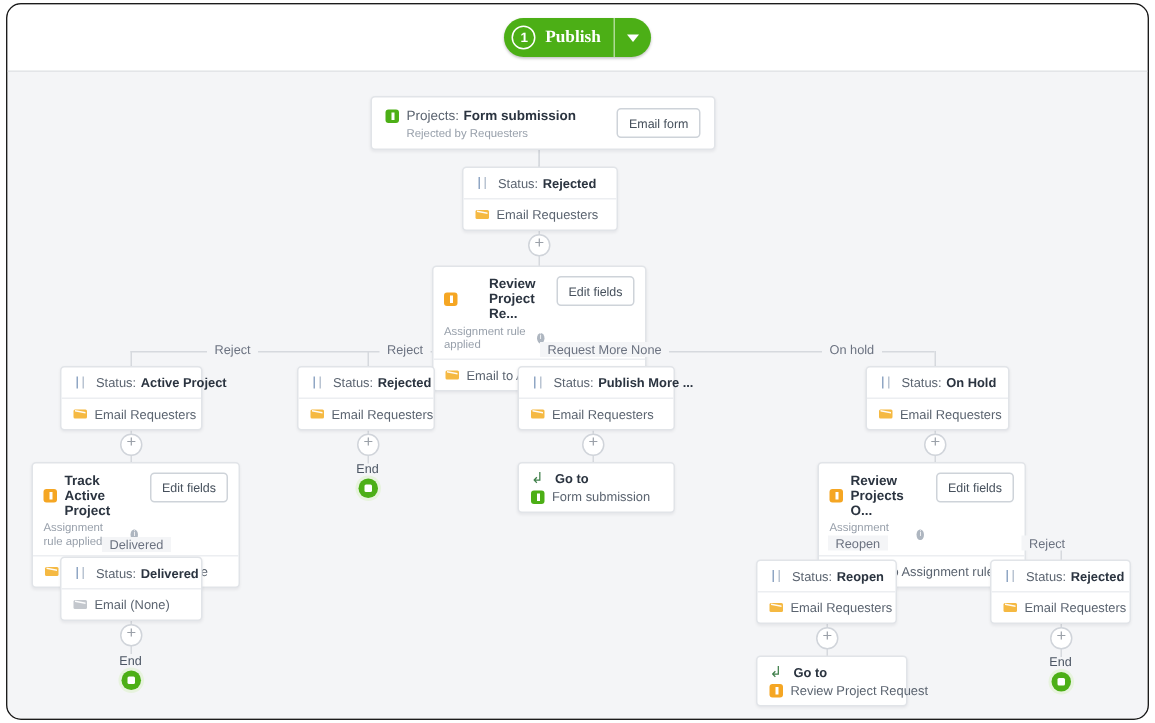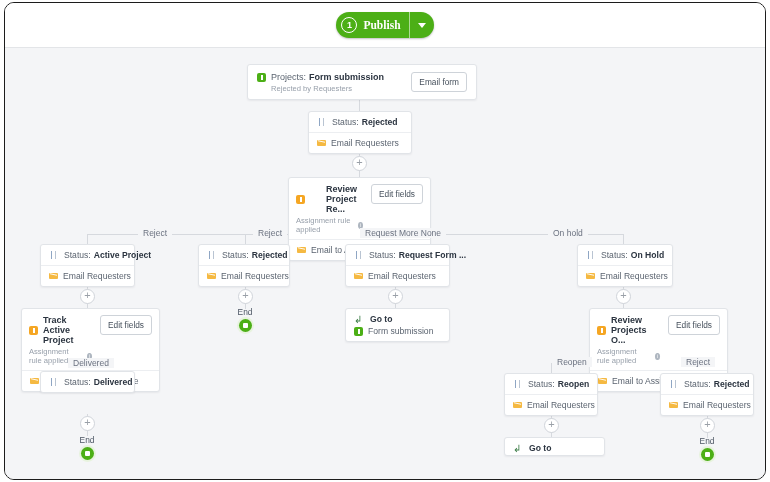--- a/index.html
+++ b/index.html
@@ -281,21 +281,21 @@
       </div>
     </div>
 
     <div class="card" style="left:340px; top:196px; width:105px;">
       <div class="card-row">
         <span class="ico ico-status">
             <i class="a1"></i>
             <i class="a2"></i>
           </span>
         <span>Status:</span>
-        <b>Request Form ...</b>
+        <b>Publish More ...</b>
       </div>
       <div class="card-row div">
         <span class="ico ico-mail"></span>
         <span>Email Requesters</span>
       </div>
     </div>
 
     <div class="card" style="left:572px; top:196px; width:96px;">
       <div class="card-row">
         <span class="ico ico-status">
@@ -359,21 +359,21 @@
       <div class="card-row" style="padding-bottom:2px;">
         <span class="ico ico-goto">↲</span>
         <b style="margin-left:0;">Go to</b>
       </div>
       <div class="card-row" style="padding-top:0;">
         <span class="ico ico-sq ico-green"></span>
         <span>Form submission</span>
       </div>
     </div>
 
-    <div class="card" style="left:584px; top:260px; width:139px;">
+    <div class="card" style="left:540px; top:260px; width:139px;">
       <div class="hdr-card" style="padding:6px 7px 5px 7px;">
         <div class="card-head-flex">
           <div>
             <div class="hdr-title">
               <span class="ico ico-sq ico-orange"></span>
               <b style="margin-left:0;">Review Projects O...</b>
             </div>
             <div class="hdr-sub" style="padding-left:0;">
               <span>Assignment rule applied</span>
               <span class="info-dot">i</span>
@@ -394,20 +394,24 @@
 
     <div class="card" style="left:35px; top:323px; width:95px;">
       <div class="card-row">
         <span class="ico ico-status">
             <i class="a1"></i>
             <i class="a2"></i>
           </span>
         <span>Status:</span>
         <b>Delivered</b>
       </div>
+      <div class="card-row div">
+        <span class="ico ico-mail gray"></span>
+        <span>Email (None)</span>
+      </div>
     </div>
 
     <div class="ln lnv" style="left:82px; top:366px; height:22px;"></div>
     <div class="plus" style="left:75px; top:368px;">
         <span>+</span>
       </div>
 
     <div class="end-node" style="left:61px; top:387px; width:42px;">
       <div class="end-label">End</div>
       <div class="end-dot"></div>
@@ -458,20 +462,24 @@
     <div class="ln lnv" style="left:702px; top:368px; height:22px;"></div>
     <div class="plus" style="left:695px; top:370px;">
         <span>+</span>
       </div>
 
     <div class="card" style="left:499px; top:389px; width:101px;">
       <div class="card-row" style="padding-bottom:2px;">
         <span class="ico ico-goto">↲</span>
         <b style="margin-left:0;">Go to</b>
       </div>
+      <div class="card-row" style="padding-top:0;">
+        <span class="ico ico-sq ico-orange"></span>
+        <span>Review Project Request</span>
+      </div>
     </div>
 
     <div class="end-node" style="left:681px; top:388px; width:42px;">
       <div class="end-label">End</div>
       <div class="end-dot"></div>
     </div>
 
   </div>
 </div>
 

